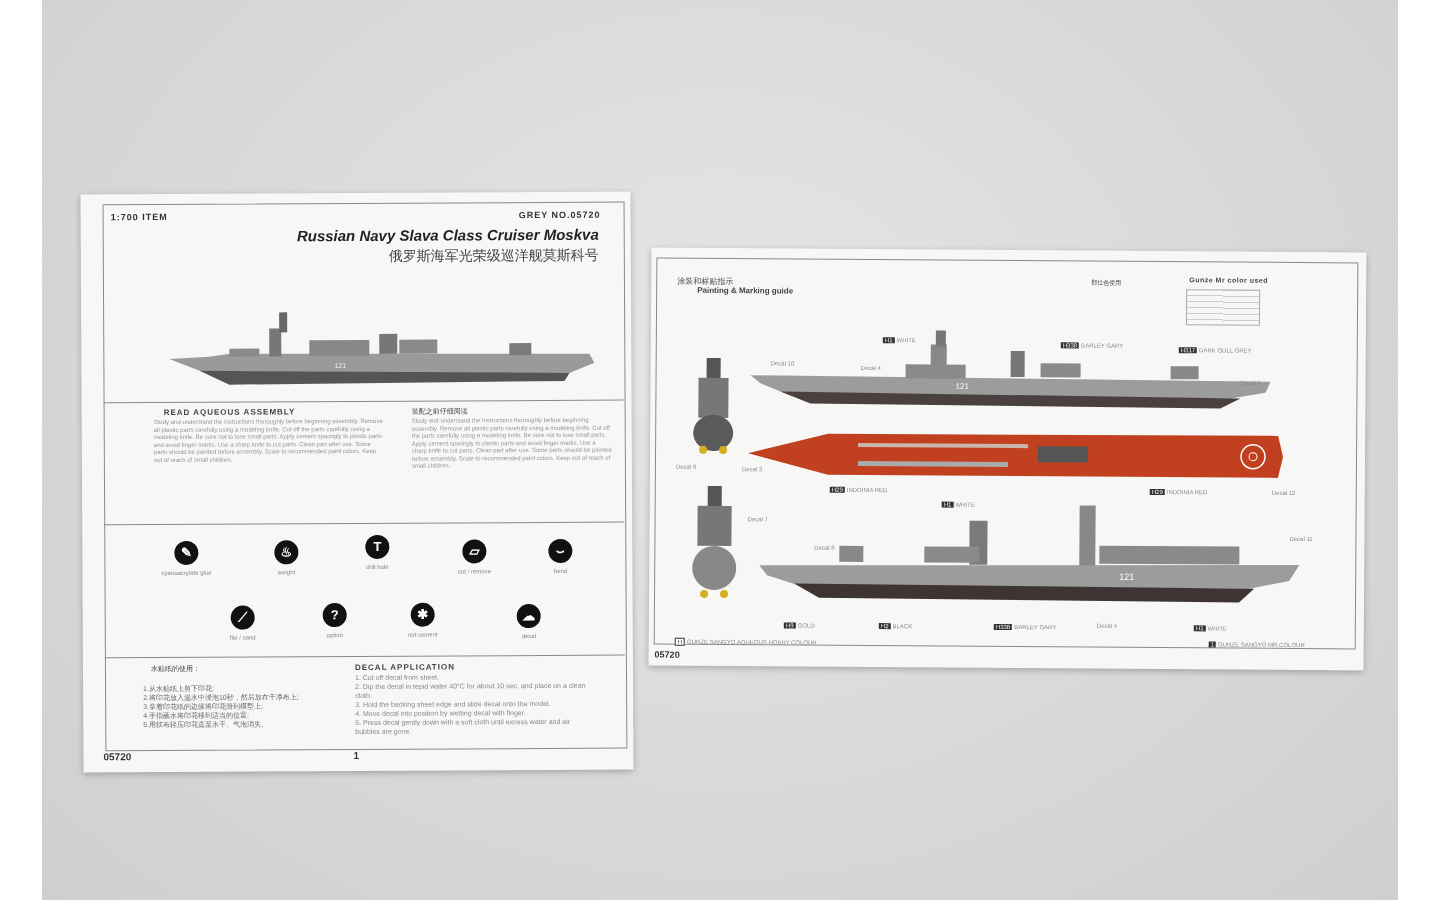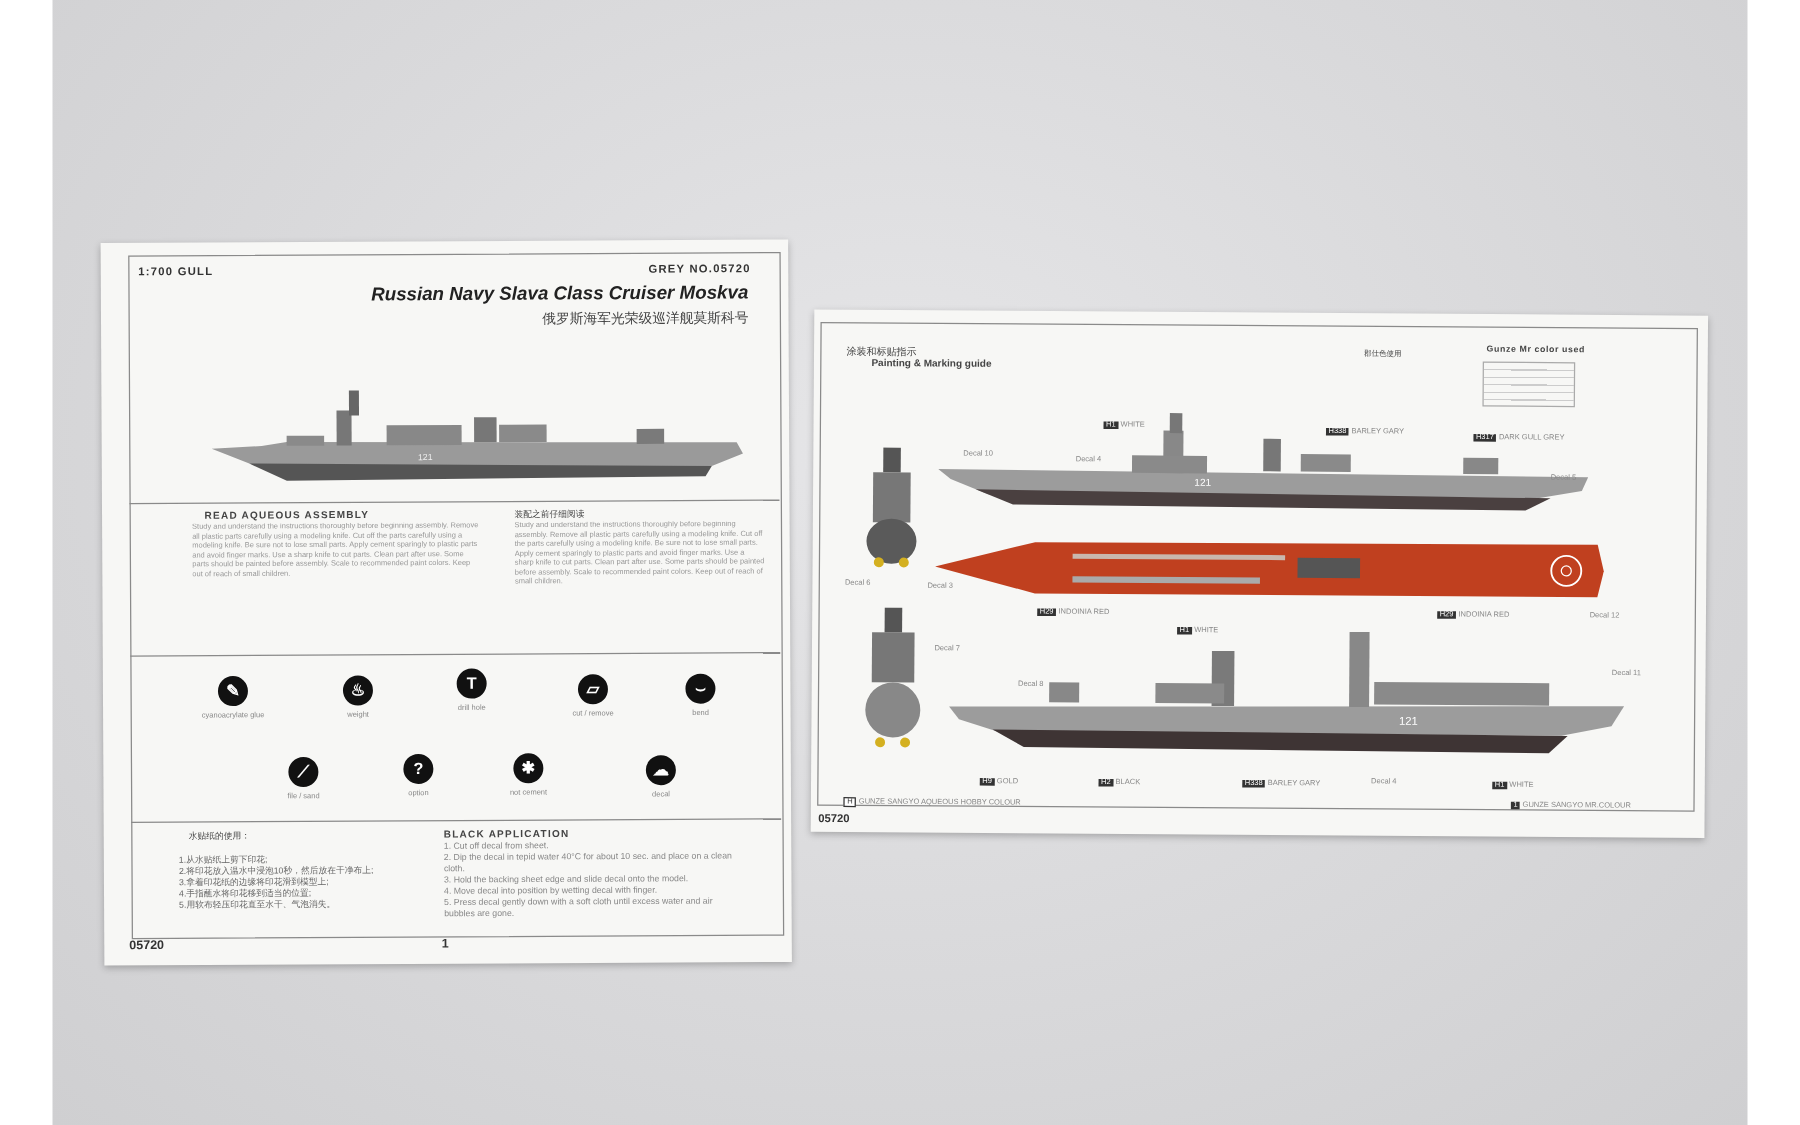--- a/index.html
+++ b/index.html
@@ -6,42 +6,42 @@
   body{width:1440px;height:900px;position:relative;overflow:hidden;background:#ffffff;font-family:"Liberation Sans",sans-serif;}
   .photo{position:absolute;left:42px;top:0;width:1356px;height:900px;
     background:radial-gradient(ellipse at 50% 40%,#e6e6e8 0%,#d9d9db 55%,#cfcfd1 100%);}
   .side{position:absolute;top:0;height:900px;width:42px;background:#fff;}
   .sheet{position:absolute;background:#f7f7f5;box-shadow:0 2px 6px rgba(0,0,0,0.25);}
   #sheet-left{left:82px;top:193px;width:550px;height:578px;transform:rotate(-0.3deg);}
   #sheet-right{left:650px;top:250px;width:715px;height:418px;transform:rotate(0.4deg);}
   .frame{position:absolute;border:1.5px solid #8a8a8a;}
   .t-small{position:absolute;font-size:9px;font-weight:bold;color:#333;letter-spacing:1px;}
   .title{position:absolute;font-size:15px;font-weight:bold;font-style:italic;color:#222;}
-  .cn{position:absolute;font-size:11px;color:#444;}
+  .cn{position:absolute;font-size:14px;color:#444;}
   .hr{position:absolute;height:1px;background:#8a8a8a;}
   .para{position:absolute;font-size:6px;line-height:7.5px;color:#999;overflow:hidden;}
   .head{position:absolute;font-size:8px;font-weight:bold;color:#444;letter-spacing:1px;}
   .icon{position:absolute;width:24px;height:24px;border-radius:50%;background:#111;color:#fff;font-size:13px;text-align:center;line-height:24px;font-weight:bold;}
   .icon-lbl{position:absolute;font-size:6px;color:#888;text-align:center;width:80px;line-height:8px;}
   .ship{position:absolute;}
   .label{position:absolute;font-size:6px;color:#888;white-space:nowrap;}
   .pn{position:absolute;font-size:10px;font-weight:bold;color:#333;}
   .decal{position:absolute;font-size:7px;line-height:9px;color:#888;}
   .chip{display:inline-block;background:#333;color:#fff;font-size:6px;padding:0 2px;margin-right:2px;}
 </style>
 </head>
 <body>
 
 <div class="side" style="left:0"></div>
 <div class="side" style="right:0"></div>
 <div class="photo"></div>
 
 <div id="sheet-left" class="sheet">
   <div class="frame" style="left:22px;top:10px;width:520px;height:545px;"></div>
-  <div class="t-small" style="left:30px;top:18px;">1:700  GULL</div>
+  <div class="t-small" style="left:30px;top:18px;">1:700  ITEM</div>
   <div class="t-small" style="right:30px;top:18px;">GREY  NO.05720</div>
   <div class="title" style="right:32px;top:34px;">Russian Navy Slava Class Cruiser Moskva</div>
   <div class="cn" style="right:32px;top:55px;">俄罗斯海军光荣级巡洋舰莫斯科号</div>
 
   <svg class="ship" style="left:88px;top:105px;" width="432" height="100" viewBox="0 0 432 100">
     <path d="M0,60 L40,58 L60,55 L420,57 L425,66 L400,76 L60,80 L30,72 Z" fill="#9a9a9a"></path>
     <path d="M30,72 L400,76 L395,84 L60,86 Z" fill="#555"></path>
     <rect x="100" y="30" width="12" height="28" fill="#777"></rect>
     <rect x="110" y="14" width="8" height="20" fill="#666"></rect>
     <rect x="140" y="42" width="60" height="16" fill="#888"></rect>
@@ -81,21 +81,21 @@
 
   <div class="hr" style="left:22px;top:463px;width:520px;"></div>
   <div class="cn" style="left:68px;top:470px;font-size:7px;">水贴纸的使用：</div>
   <div class="decal" style="left:60px;top:490px;width:200px;color:#666;">
     <div>1.从水贴纸上剪下印花;</div>
     <div>2.将印花放入温水中浸泡10秒，然后放在干净布上;</div>
     <div>3.拿着印花纸的边缘将印花滑到模型上;</div>
     <div>4.手指蘸水将印花移到适当的位置;</div>
     <div>5.用软布轻压印花直至水干、气泡消失。</div>
   </div>
-  <div class="head" style="left:272px;top:470px;">BLACK  APPLICATION</div>
+  <div class="head" style="left:272px;top:470px;">DECAL  APPLICATION</div>
   <div class="decal" style="left:272px;top:480px;width:240px;">
     <div>1. Cut off decal from sheet.</div>
     <div>2. Dip the decal in tepid water 40°C for about 10 sec. and place on a clean cloth.</div>
     <div>3. Hold the backing sheet edge and slide decal onto the model.</div>
     <div>4. Move decal into position by wetting decal with finger.</div>
     <div>5. Press decal gently down with a soft cloth until excess water and air bubbles are gone.</div>
   </div>
   <div class="pn" style="left:20px;top:557px;">05720</div>
   <div class="pn" style="left:270px;top:557px;">1</div>
 </div>

